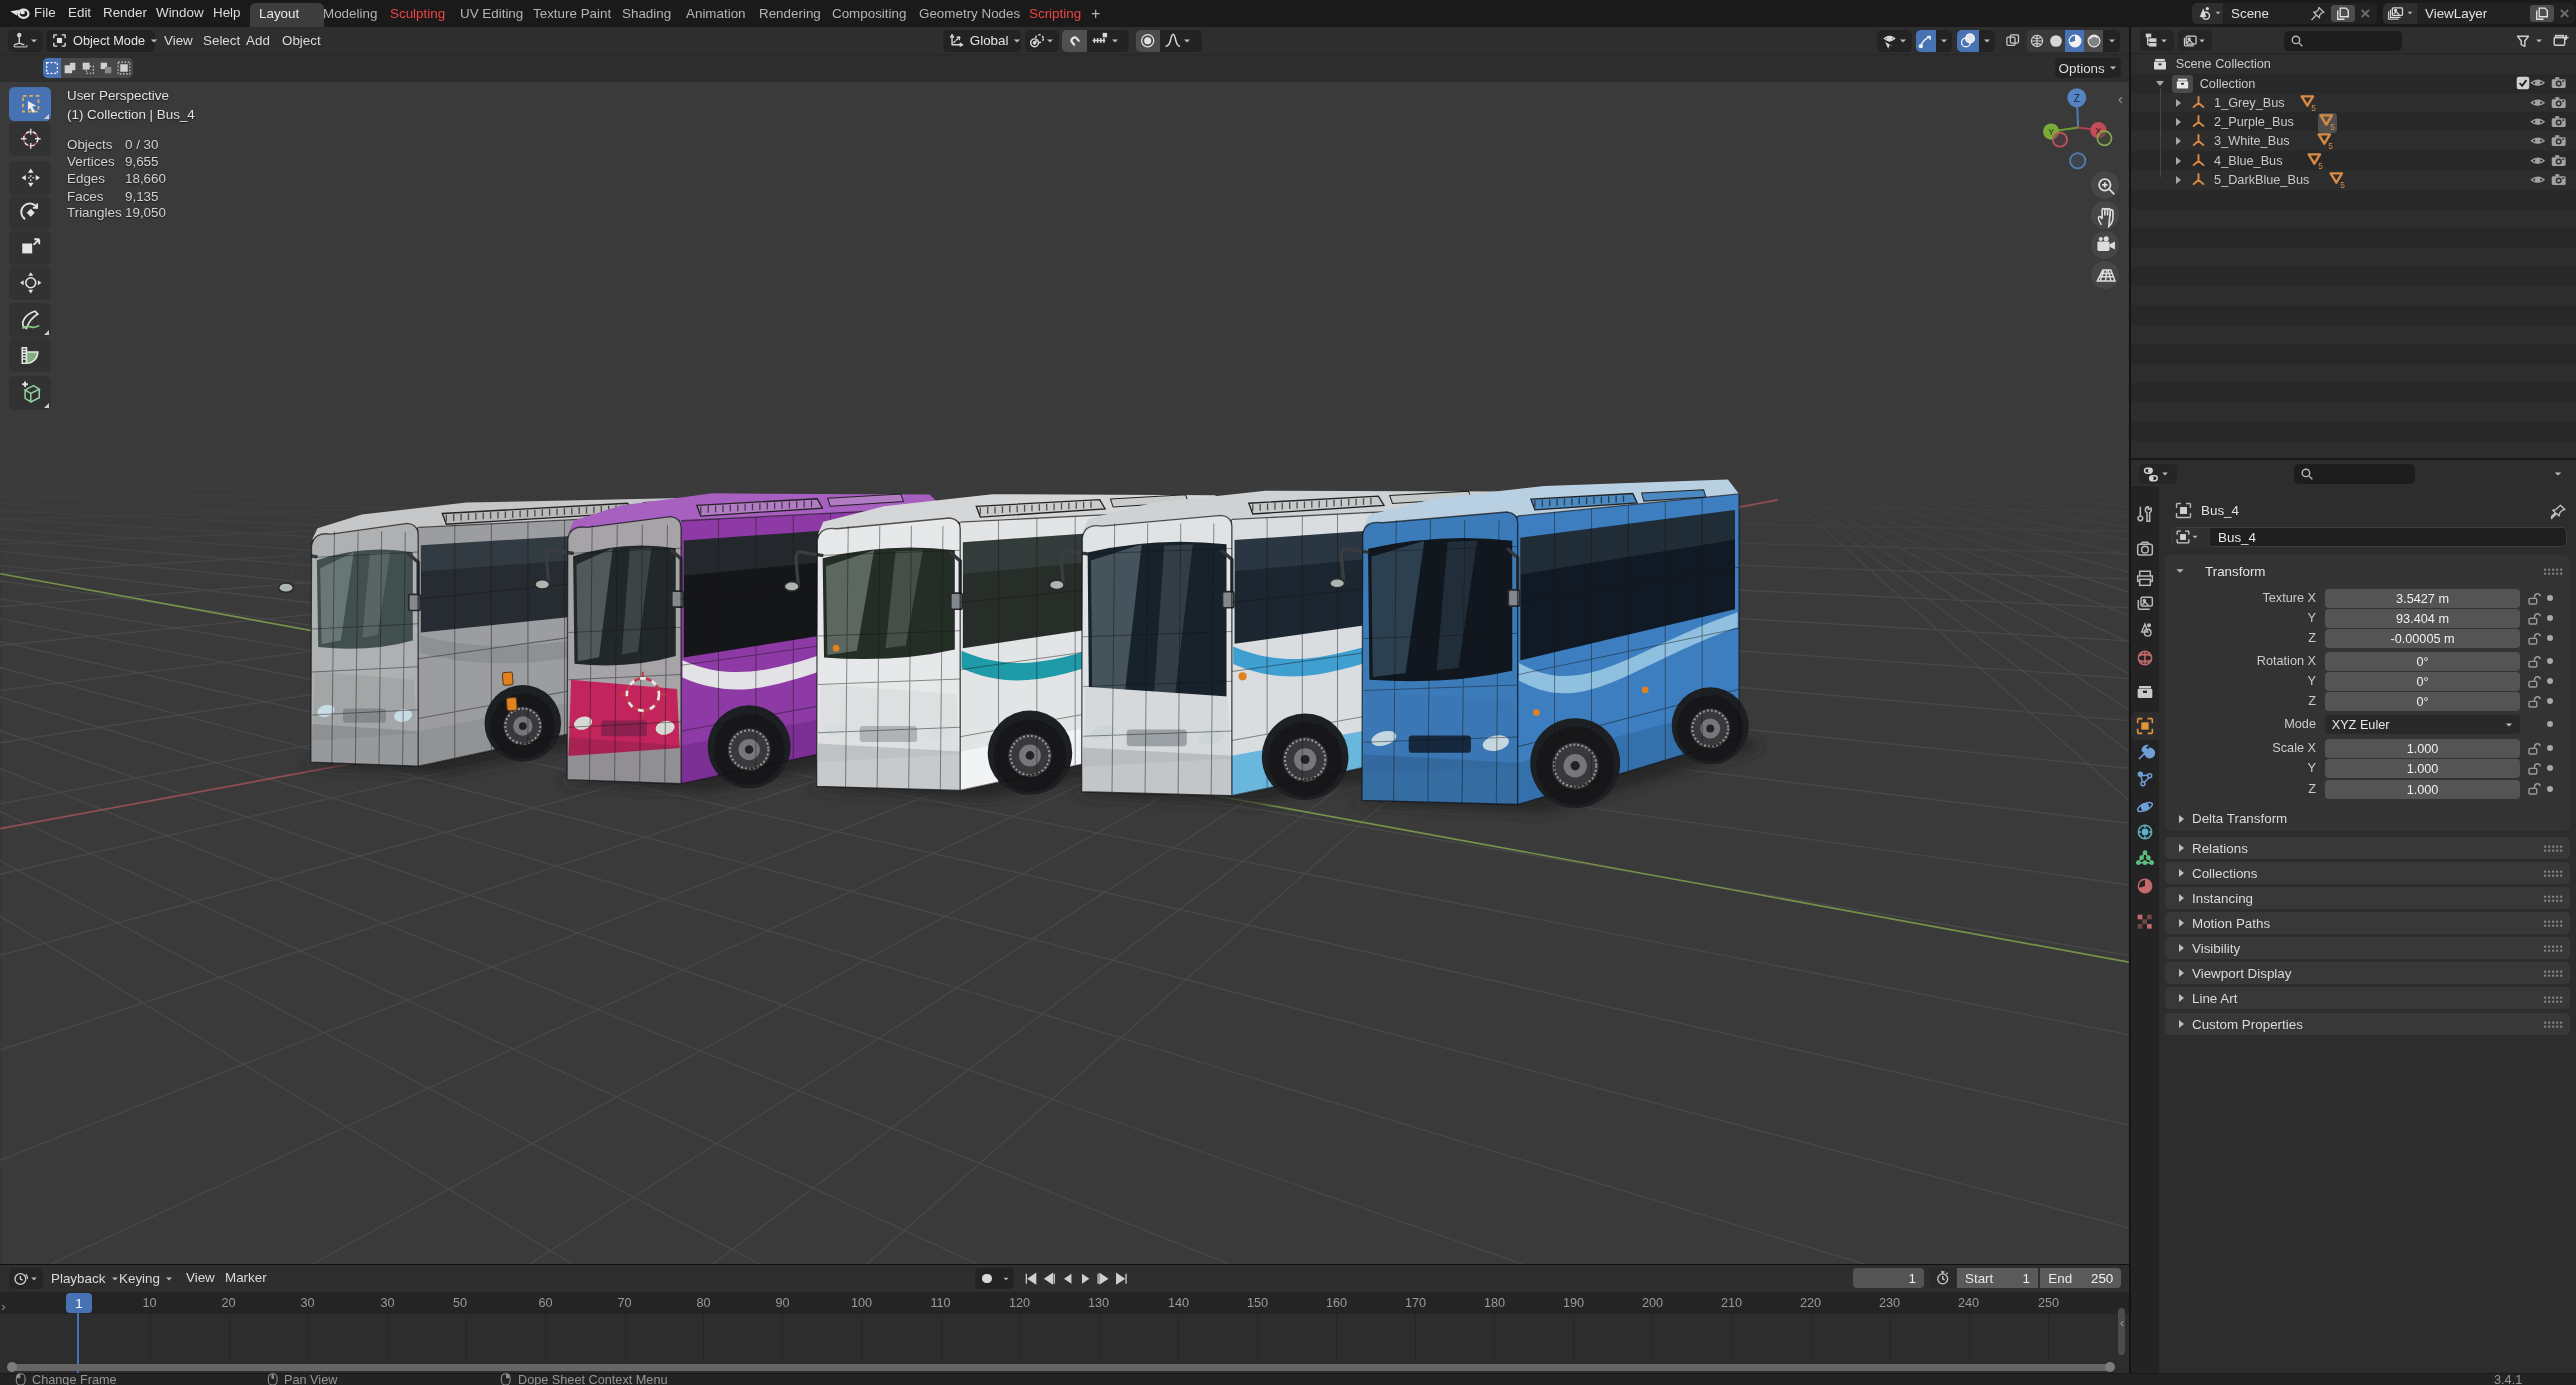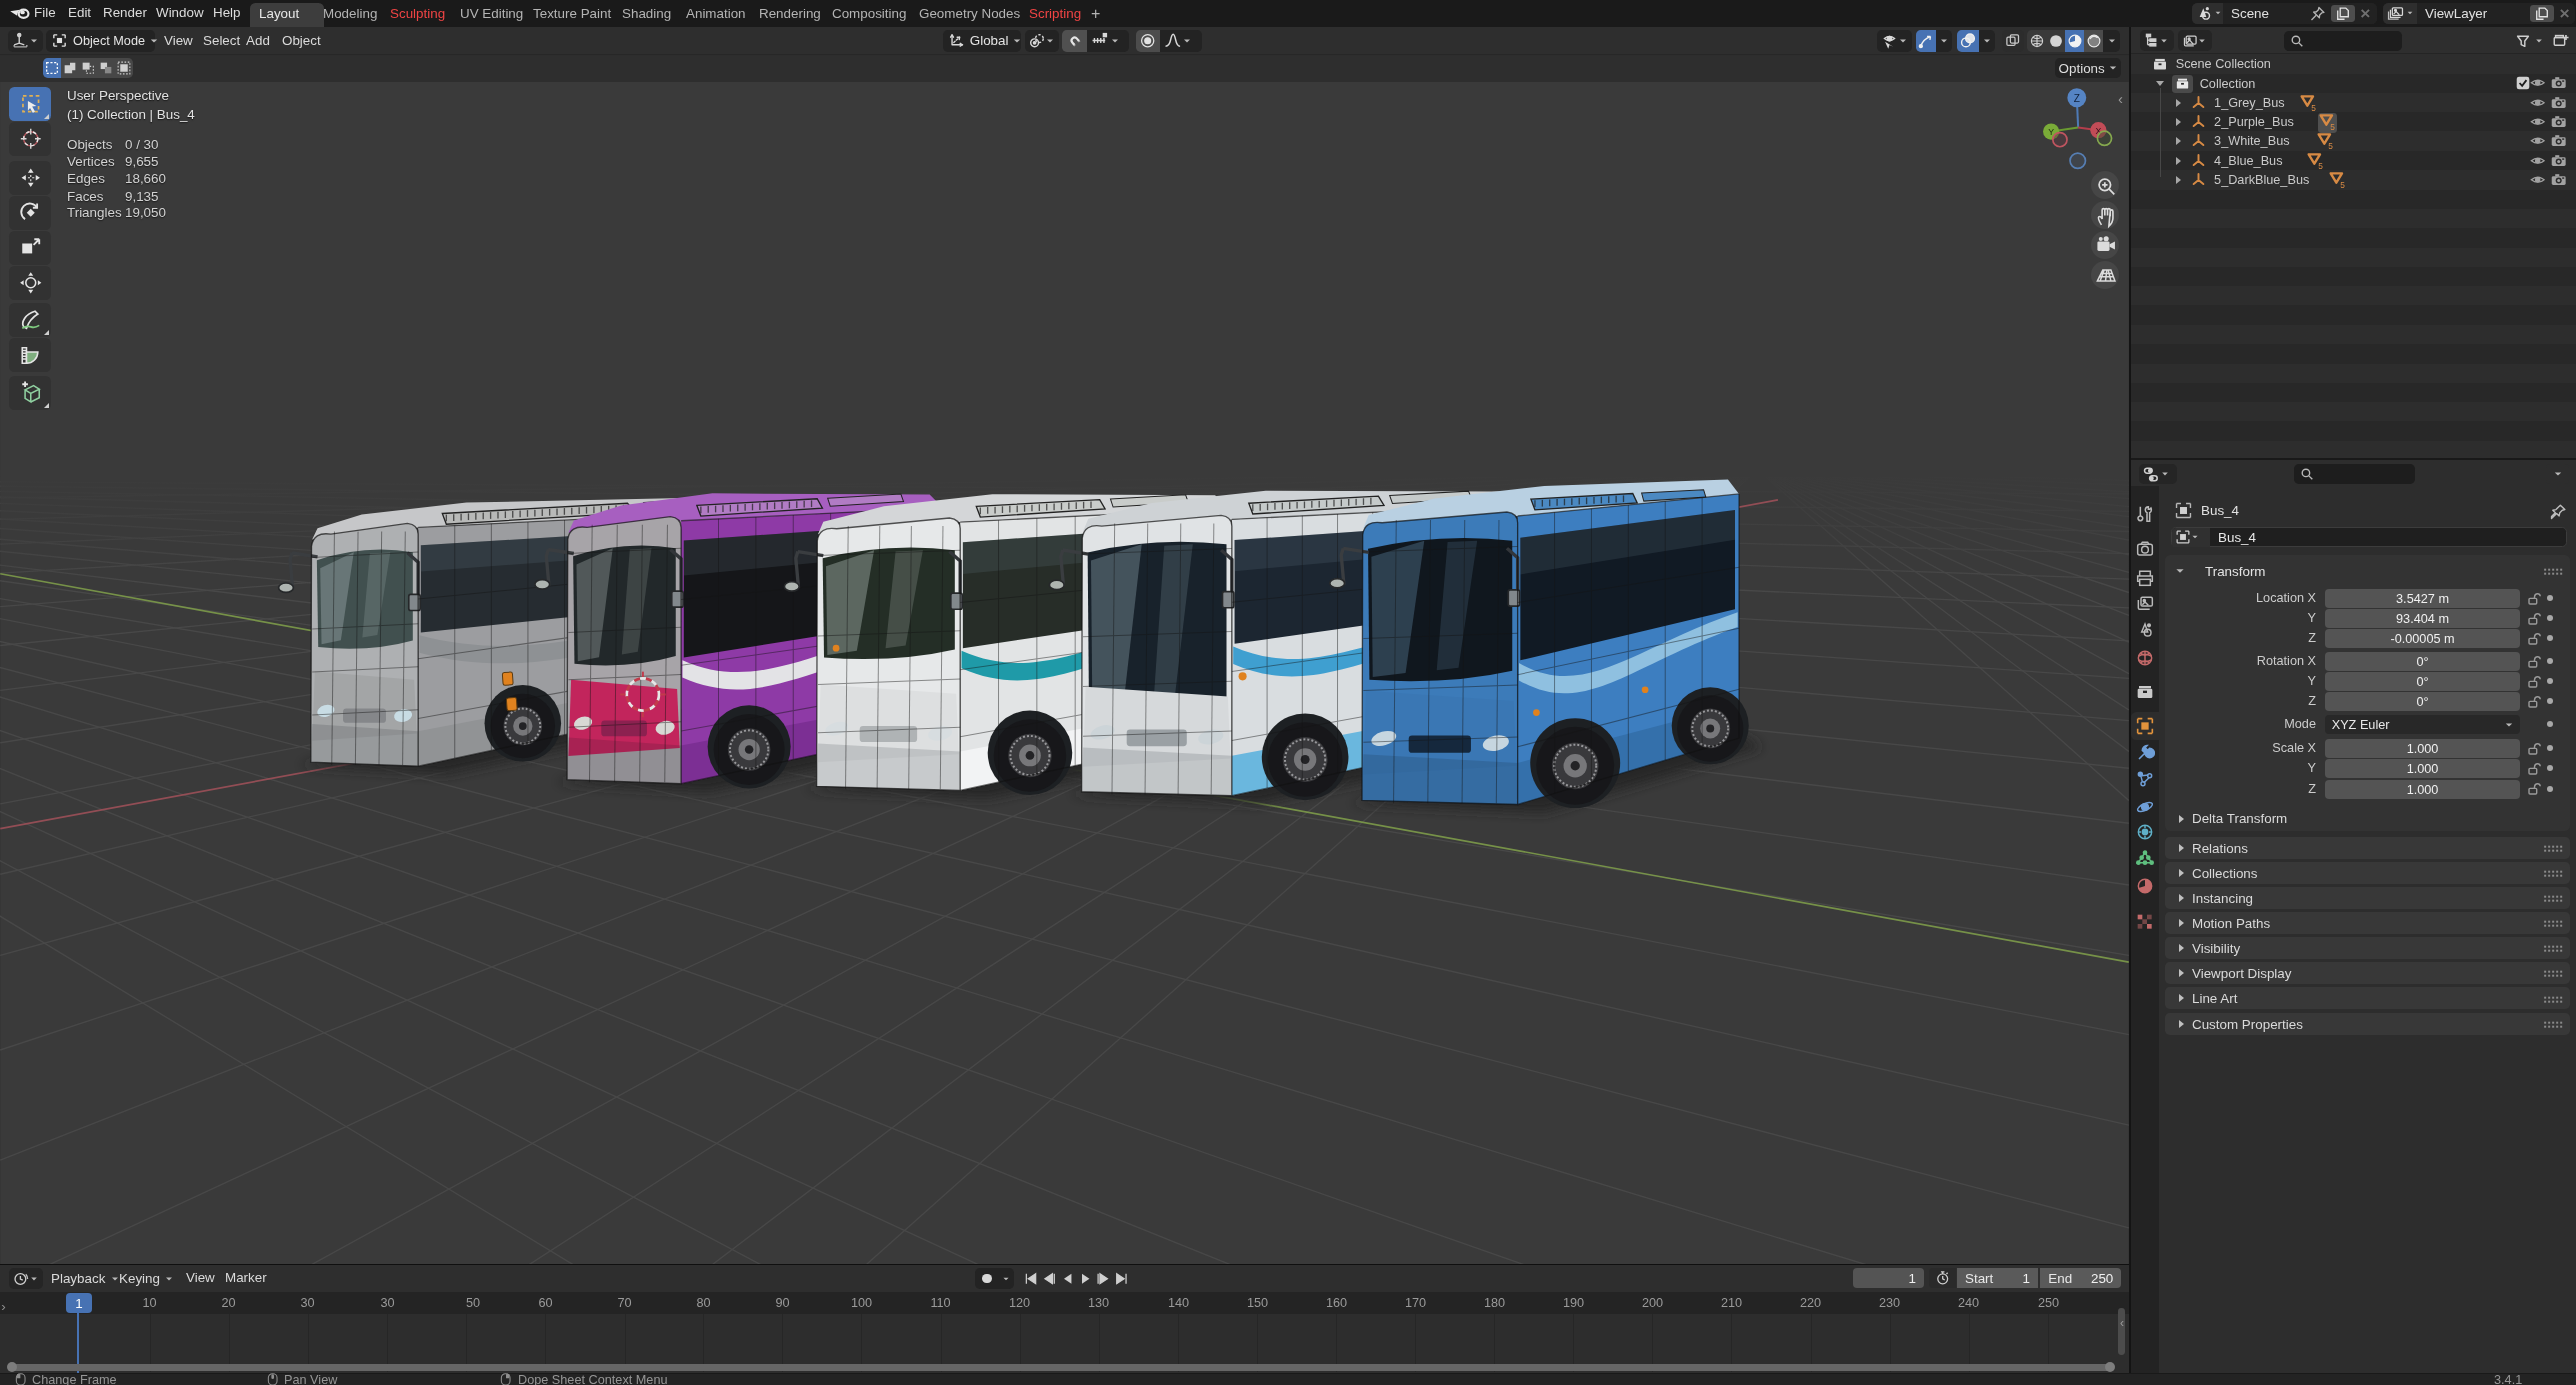--- a/index.html
+++ b/index.html
@@ -1325,21 +1325,21 @@
       <rect x="9" y="4" width="3" height="3" fill="#8a8a8a"></rect>
       <rect x="15" y="4" width="3" height="3" fill="#8a8a8a"></rect>
       <rect x="21" y="4" width="3" height="3" fill="#8a8a8a"></rect>
       <rect x="27" y="4" width="3" height="3" fill="#8a8a8a"></rect>
       <rect x="3" y="10" width="3" height="3" fill="#8a8a8a"></rect>
       <rect x="9" y="10" width="3" height="3" fill="#8a8a8a"></rect>
       <rect x="15" y="10" width="3" height="3" fill="#8a8a8a"></rect>
       <rect x="21" y="10" width="3" height="3" fill="#8a8a8a"></rect>
       <rect x="27" y="10" width="3" height="3" fill="#8a8a8a"></rect>
     </svg></div>
-<div class="abs" style="left:2167px;top:589px;width:149px;height:19px;color:#cccccc;font-size:12.7px;text-align:right;padding-top:2px">Location X</div>
+<div class="abs" style="left:2167px;top:589px;width:149px;height:19px;color:#cccccc;font-size:12.7px;text-align:right;padding-top:2px">Texture X</div>
 <div class="abs row" style="left:2325px;top:589px;width:195px;height:19px;background:#545454;border-radius:4px;justify-content:center">
     <span style="color:#f0f0f0;font-size:12.7px">3.5427 m</span>
   </div>
 <div class="abs" style="left:2526px;top:590px"><svg width="17.4" height="17.4" viewBox="0 0 26 26">
       <g fill="none" stroke="#9a9a9a" stroke-width="2.1">
         <rect x="4.5" y="12.5" width="11.5" height="8.5" rx="1.5"></rect>
         <path d="M13 12 v-3 a4.2 4.2 0 0 1 8.2 -1.4" transform="rotate(12 13 9)"></path>
       </g>
     </svg></div>
 <div class="abs" style="left:2547px;top:595px;width:6px;height:6px;border-radius:3.4px;background:#a8a8a8"></div>
@@ -1647,21 +1647,21 @@
     <span style="color:#f0f0f0;font-size:13.4px">250</span>
   </div>
 <div class="abs" style="left:136px;top:1296px;width:27px;text-align:center;font-size:12.7px;color:#9a9a9a">10</div>
 <div class="abs" style="left:150px;top:1314px;width:1.3px;height:58px;background:#262626"></div>
 <div class="abs" style="left:215px;top:1296px;width:27px;text-align:center;font-size:12.7px;color:#9a9a9a">20</div>
 <div class="abs" style="left:229px;top:1314px;width:1.3px;height:58px;background:#262626"></div>
 <div class="abs" style="left:294px;top:1296px;width:27px;text-align:center;font-size:12.7px;color:#9a9a9a">30</div>
 <div class="abs" style="left:308px;top:1314px;width:1.3px;height:58px;background:#262626"></div>
 <div class="abs" style="left:374px;top:1296px;width:27px;text-align:center;font-size:12.7px;color:#9a9a9a">30</div>
 <div class="abs" style="left:387px;top:1314px;width:1.3px;height:58px;background:#262626"></div>
-<div class="abs" style="left:453px;top:1296px;width:27px;text-align:right;font-size:12.7px;color:#9a9a9a">50</div>
+<div class="abs" style="left:453px;top:1296px;width:27px;text-align:left;font-size:12.7px;color:#9a9a9a">50</div>
 <div class="abs" style="left:466px;top:1314px;width:1.3px;height:58px;background:#262626"></div>
 <div class="abs" style="left:532px;top:1296px;width:27px;text-align:center;font-size:12.7px;color:#9a9a9a">60</div>
 <div class="abs" style="left:545px;top:1314px;width:1.3px;height:58px;background:#262626"></div>
 <div class="abs" style="left:611px;top:1296px;width:27px;text-align:center;font-size:12.7px;color:#9a9a9a">70</div>
 <div class="abs" style="left:625px;top:1314px;width:1.3px;height:58px;background:#262626"></div>
 <div class="abs" style="left:690px;top:1296px;width:27px;text-align:center;font-size:12.7px;color:#9a9a9a">80</div>
 <div class="abs" style="left:703px;top:1314px;width:1.3px;height:58px;background:#262626"></div>
 <div class="abs" style="left:769px;top:1296px;width:27px;text-align:center;font-size:12.7px;color:#9a9a9a">90</div>
 <div class="abs" style="left:782px;top:1314px;width:1.3px;height:58px;background:#262626"></div>
 <div class="abs" style="left:848px;top:1296px;width:27px;text-align:center;font-size:12.7px;color:#9a9a9a">100</div>

